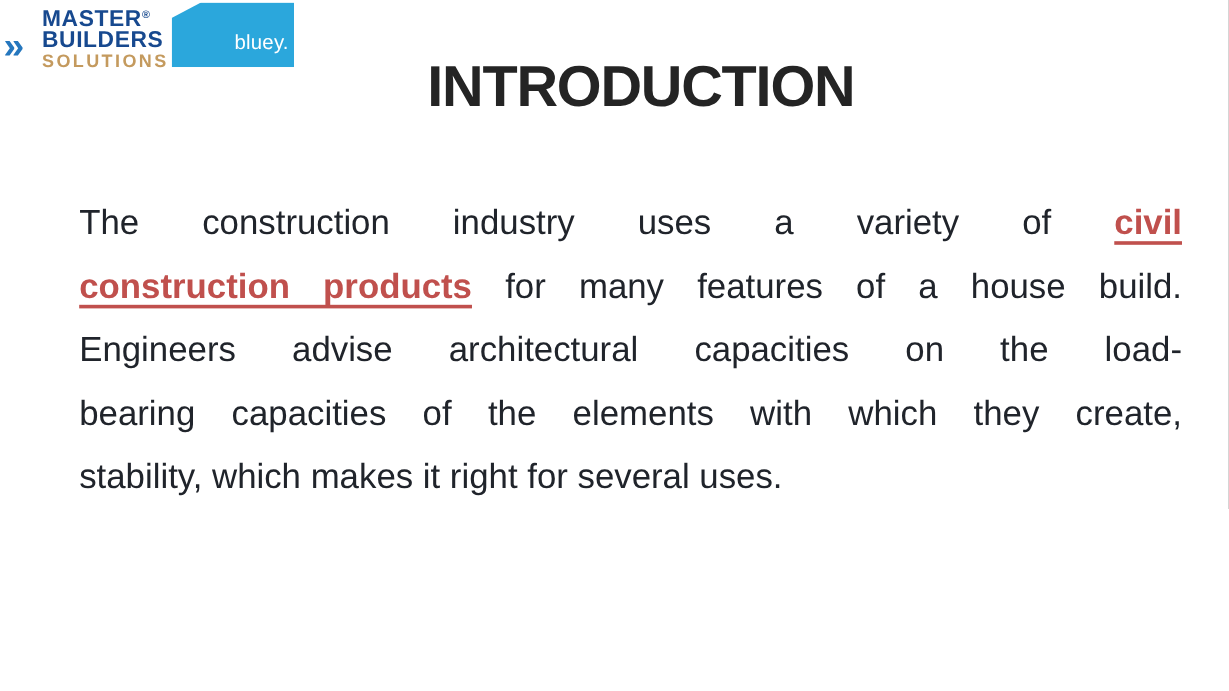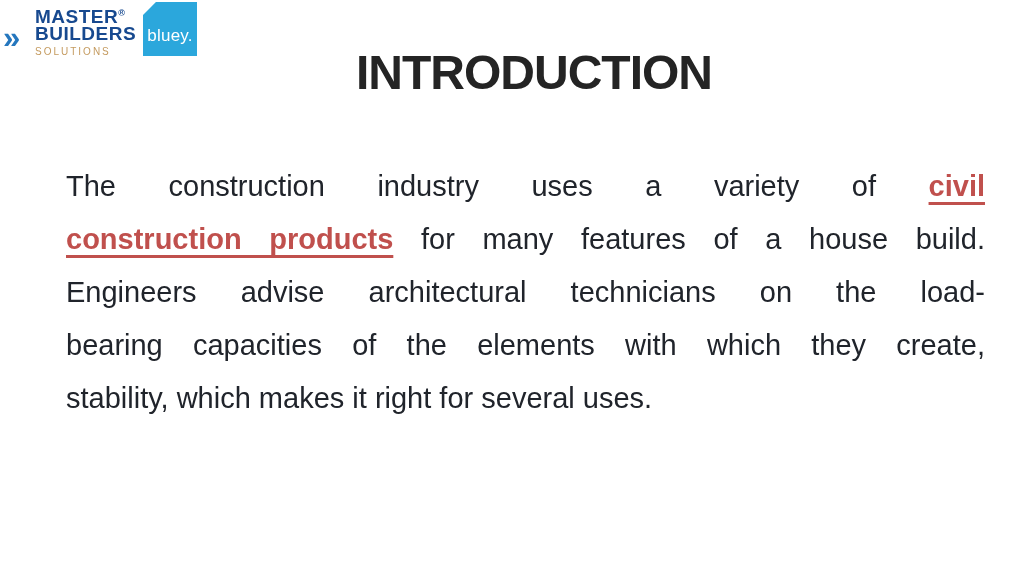--- a/index.html
+++ b/index.html
@@ -48,40 +48,41 @@
     line-height: 0;
   }
   .mb-builders {
     font-size: 19px;
     font-weight: bold;
     color: var(--navy, #17498F);
     line-height: 17px;
     letter-spacing: 0.5px;
   }
   .mb-solutions {
-    font-size: 10px;
-    font-weight: normal;
+    font-size: 15px;
+    font-weight: bold;
     color: var(--gold, #C49A5E);
     letter-spacing: 2px;
     line-height: 13px;
     margin-top: 3px;
   }
 
   
   .bluey-badge {
     position: absolute;
     left: 143px;
     top: 2px;
     width: 54px;
     height: 54px;
     background: var(--bluey-bg, #2BA7DC);
     clip-path: polygon(0 24%, 24% 0, 100% 0, 100% 100%, 0 100%);
     display: flex;
     align-items: center;
     justify-content: center;
+    padding-left: 48px;
   }
   .bluey-badge span {
     color: var(--bluey-text, #ffffff);
     font-size: 17px;
     letter-spacing: 0.2px;
     padding-top: 13px;
   }
 
   
   .slide-title {
@@ -143,18 +144,18 @@
 
   <div class="bluey-badge">
     <span>bluey.</span>
   </div>
 
   <h1 class="slide-title">INTRODUCTION</h1>
 
   <div class="body-block" id="body-block">
       <div class="line"><span class="seg">The construction industry uses a variety of </span><span class="hl">civil</span></div>
       <div class="line"><span class="hl">construction products</span><span class="seg"> for many features of a house build.</span></div>
-      <div class="line"><span class="seg">Engineers advise architectural technicians on the load-</span></div>
+      <div class="line"><span class="seg">Engineers advise architectural capacities on the load-</span></div>
       <div class="line"><span class="seg">bearing capacities of the elements with which they create,</span></div>
       <div class="line last"><span class="seg">stability, which makes it right for several uses.</span></div>
     </div>
 
 </div>
 
 </body></html>

